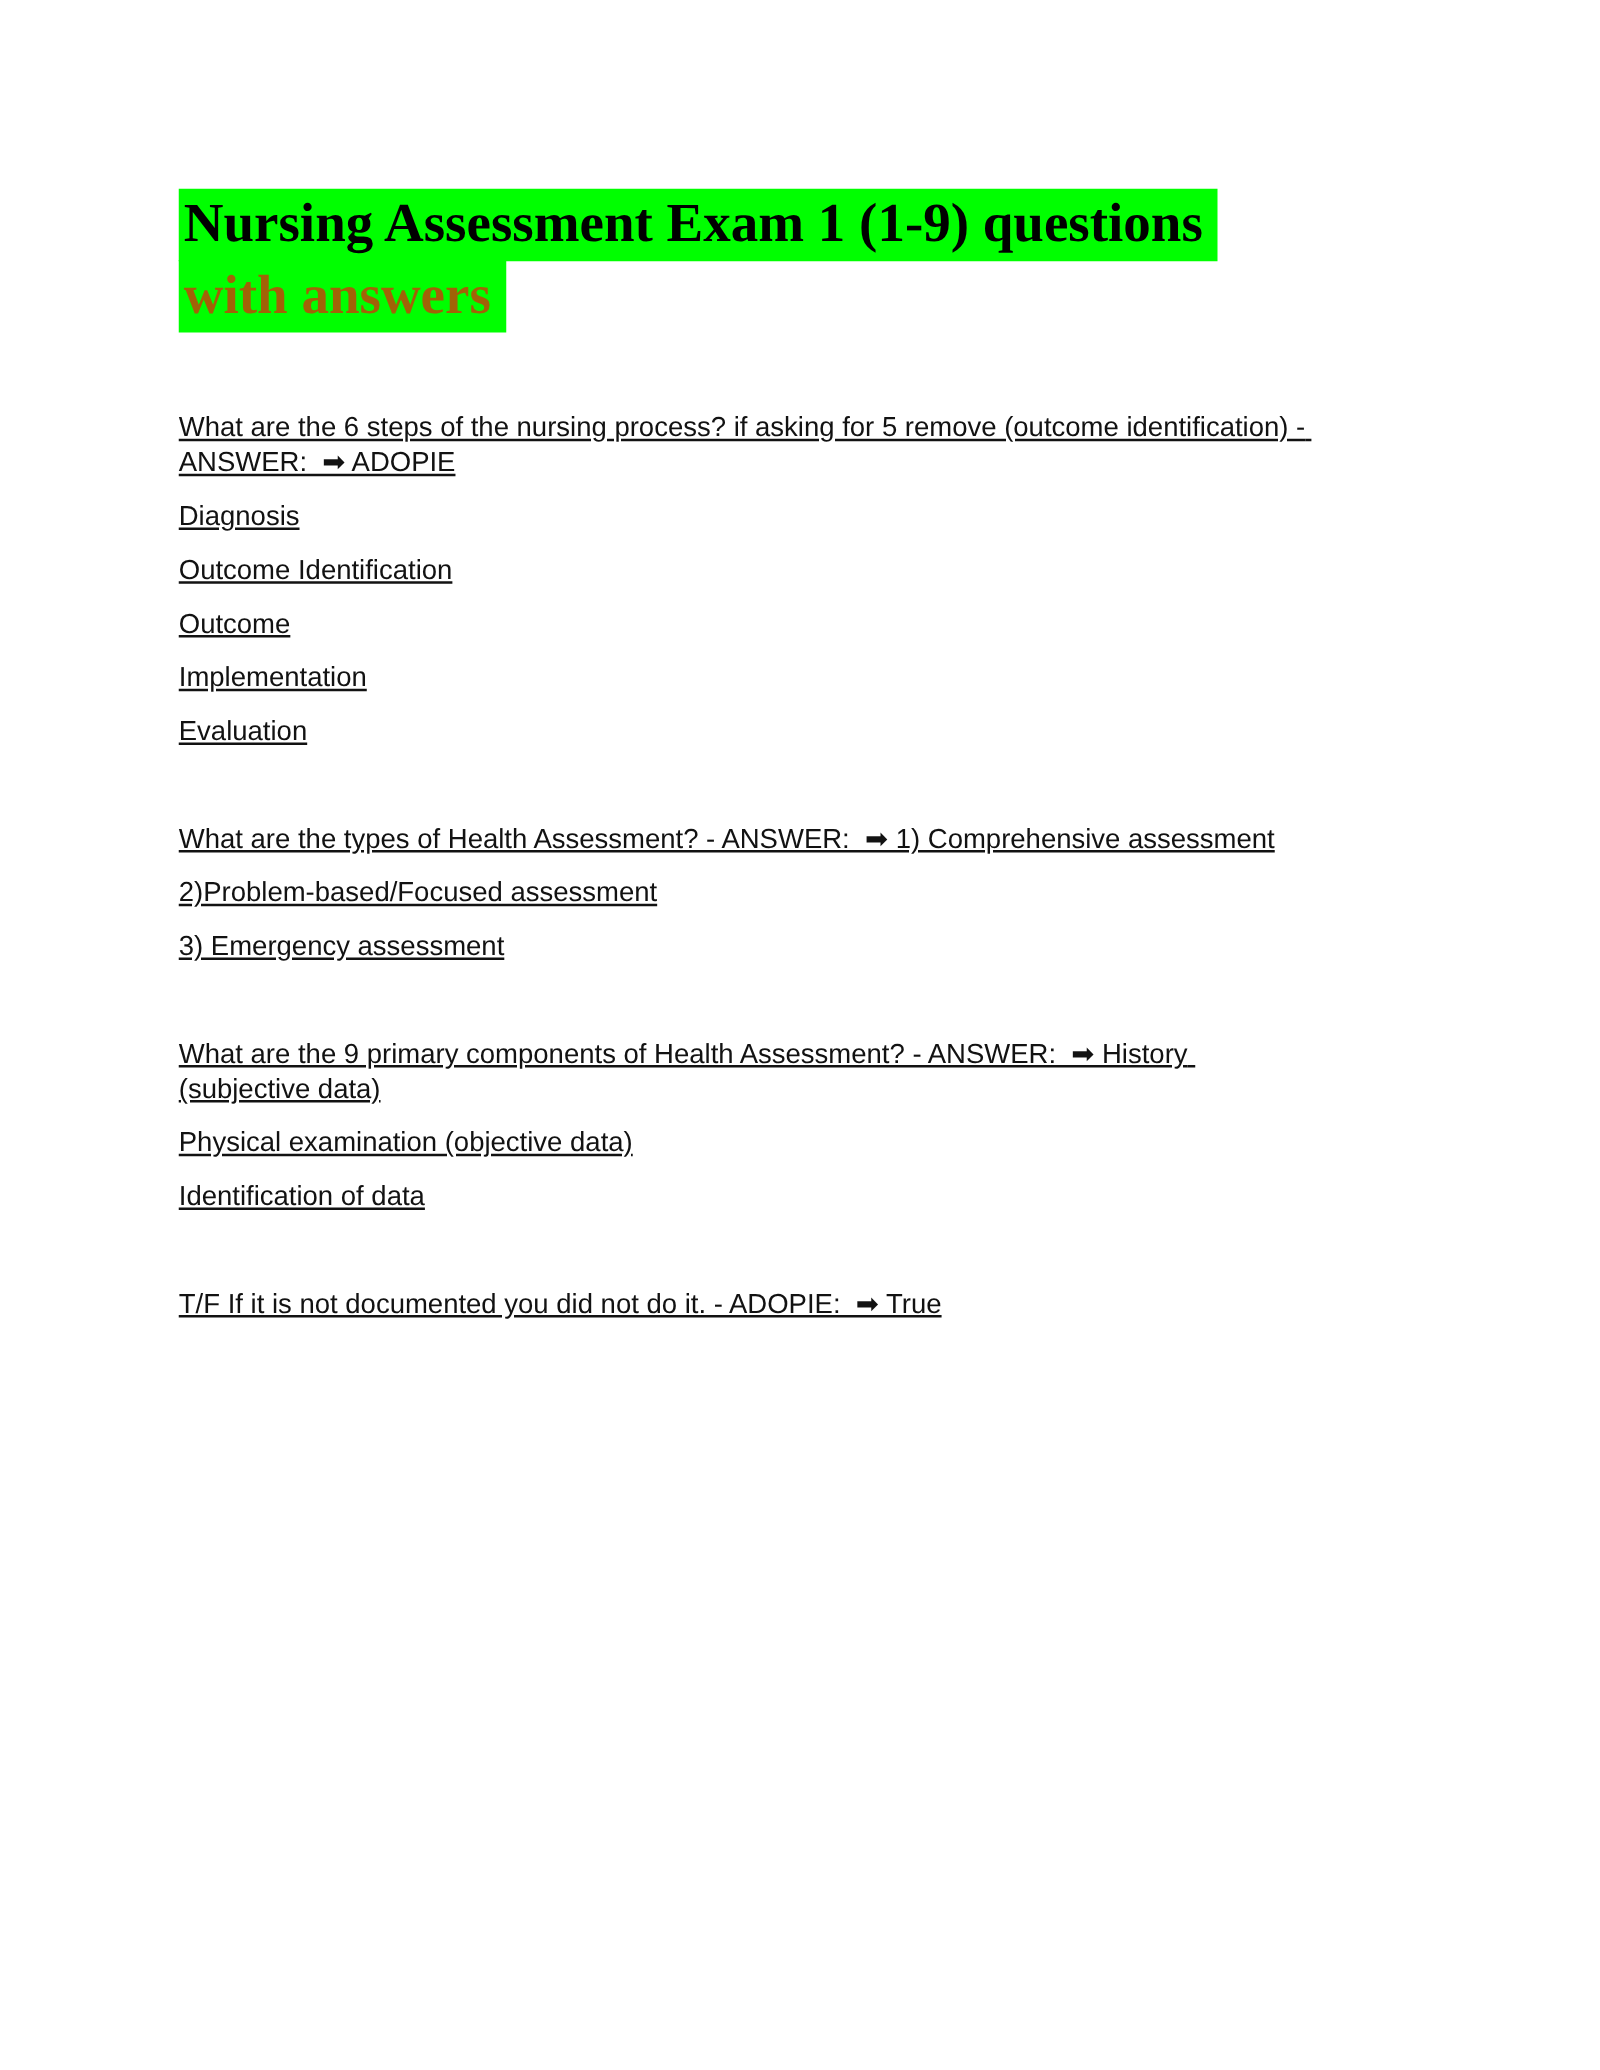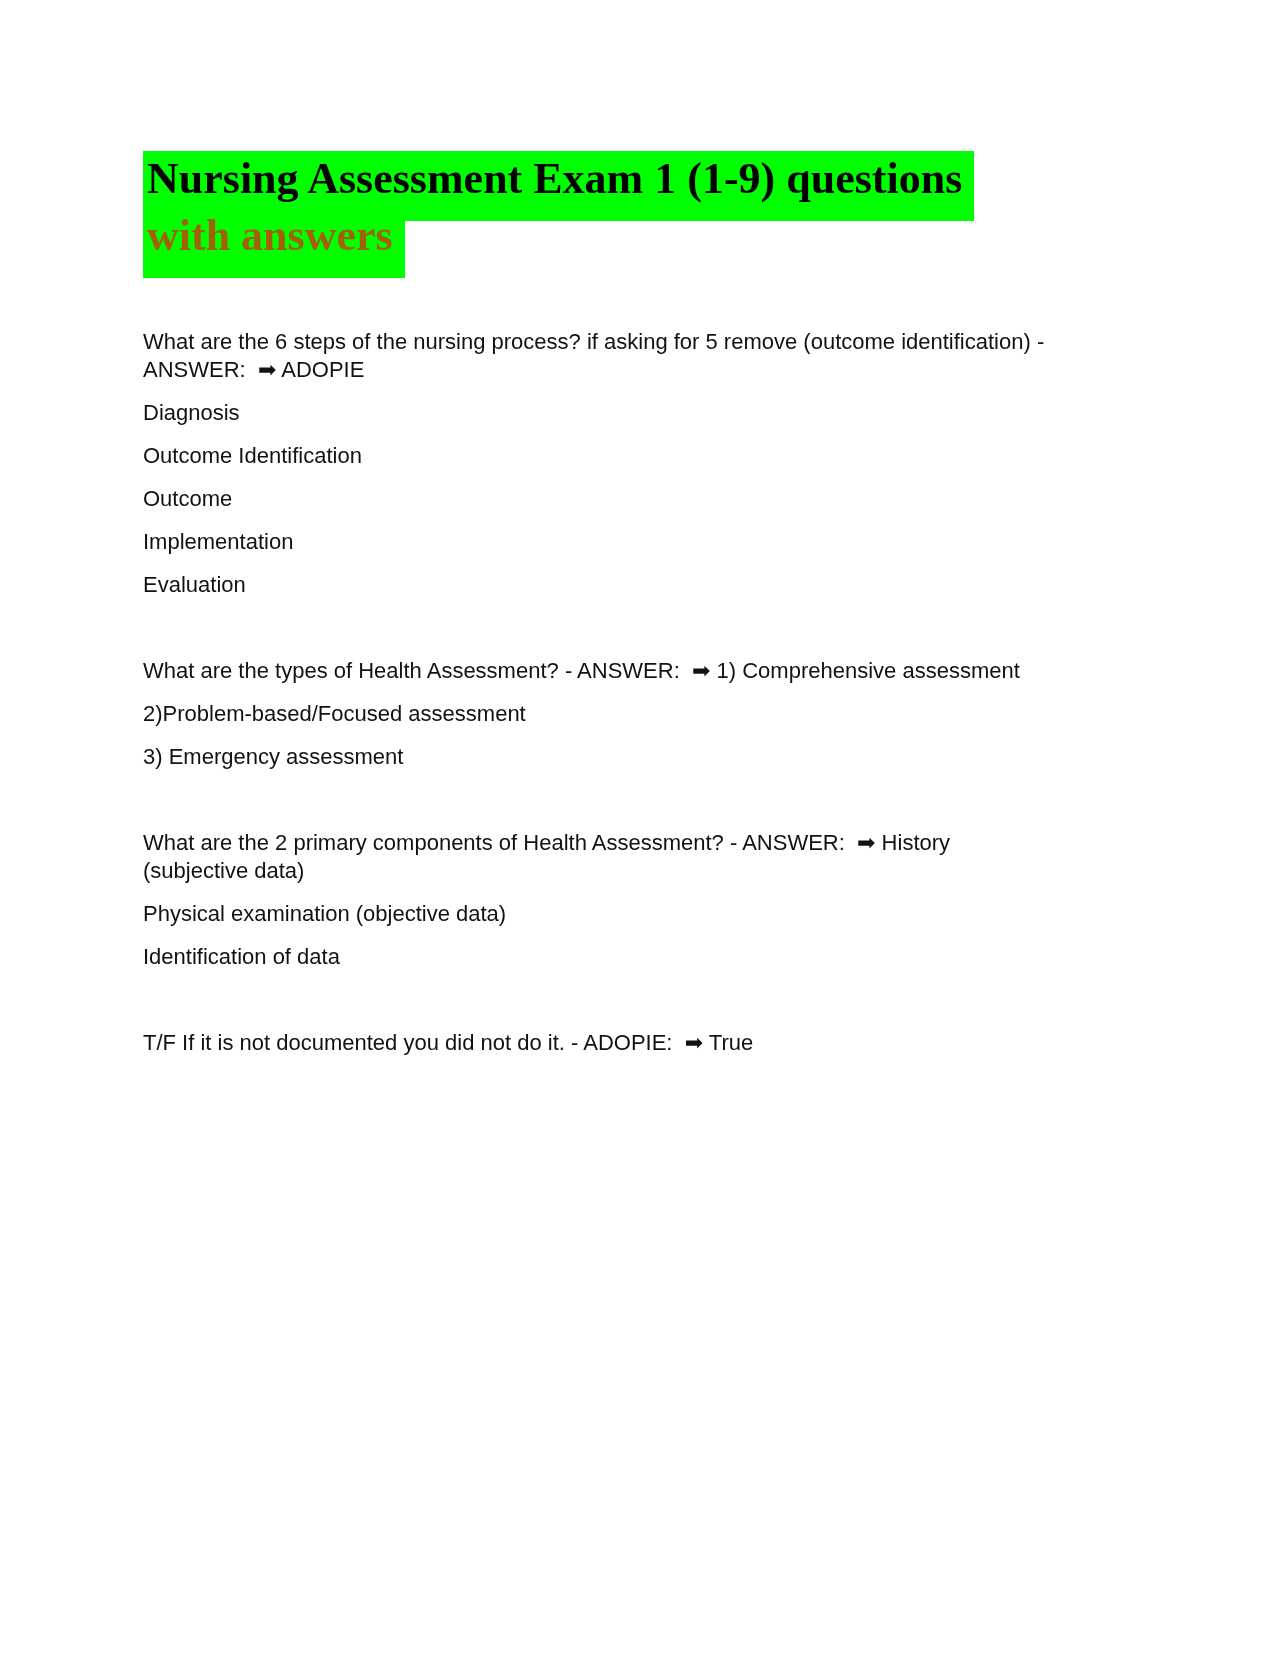--- a/index.html
+++ b/index.html
@@ -22,29 +22,30 @@
     margin: 0 0 64px 0;
     font-family: "Liberation Serif", serif;
     font-weight: bold;
     font-size: 44px;
     line-height: 57px;
     color: #000000;
     letter-spacing: 0px;
   }
   .hl {
     
-    padding: 3px 12px 18px 4px;
+    padding: 3px 12px 6px 4px;
     -webkit-box-decoration-break: clone;
     box-decoration-break: clone;
   }
   .content {
     width: 912px;
   }
   .qa-block {
     margin: 16px 0 58px 0;
+    text-decoration: underline;
   }
   .qa-block p {
     margin: 15px 0;
     font-size: 22px;
     line-height: 28px;
     white-space: pre-wrap;
     color: #121212;
   }
 </style>
 </head>
@@ -65,21 +66,21 @@
       <p>Evaluation</p>
     </section>
 
     <section class="qa-block">
       <p>What are the types of Health Assessment? - ANSWER:  ➡ 1) Comprehensive assessment</p>
       <p>2)Problem-based/Focused assessment</p>
       <p>3) Emergency assessment</p>
     </section>
 
     <section class="qa-block">
-      <p>What are the 2 primary components of Health Assessment? - ANSWER:  ➡ History (subjective data)</p>
+      <p>What are the 9 primary components of Health Assessment? - ANSWER:  ➡ History (subjective data)</p>
       <p>Physical examination (objective data)</p>
       <p>Identification of data</p>
     </section>
 
 
     <section class="qa-block">
       <p>T/F If it is not documented you did not do it. - ADOPIE:  ➡ True</p>
     </section>
 
   </div>

